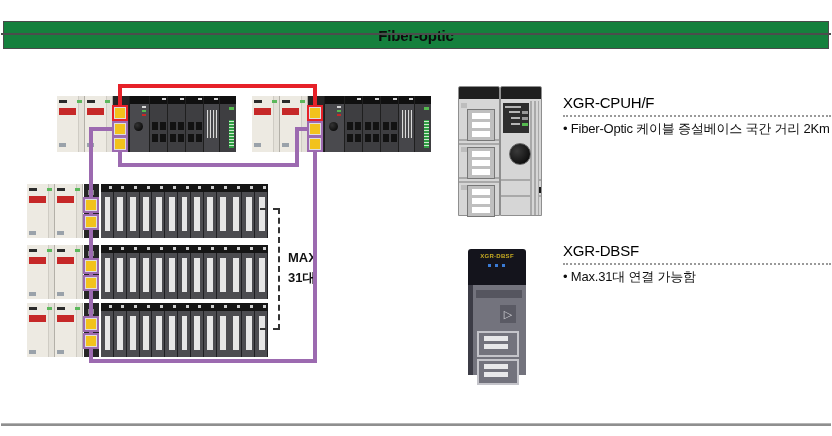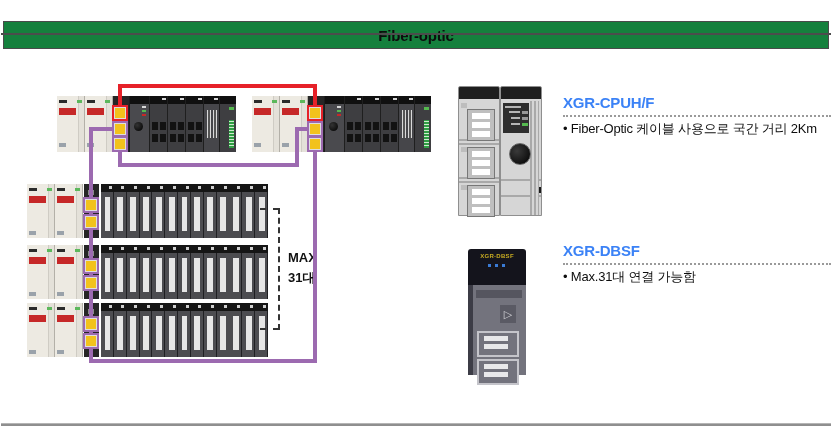--- a/index.html
+++ b/index.html
@@ -130,21 +130,21 @@
   .dbsf-bar{position:absolute;left:8px;top:5px;width:46px;height:8px;background:#55555f;}
   .dbsf-door{position:absolute;left:32px;top:20px;width:16px;height:18px;background:#5a5a64;
       text-align:center;line-height:18px;font-size:11px;color:#d6d6da;}
   .dbsf-conn{position:absolute;left:9px;width:38px;height:22px;border:2px solid #c4c4ca;
       background:linear-gradient(#e8e8ea,#e8e8ea) 5px 3px/24px 5px no-repeat,
                  linear-gradient(#e8e8ea,#e8e8ea) 5px 11px/24px 5px no-repeat,#73737d;}
   .dbsf-notch{position:absolute;left:40px;top:96px;width:8px;height:4px;background:#4a4a54;}
 
   
   .prod-text{position:absolute;left:563px;width:268px;}
-  .prod-title{font-size:15px;font-weight:bold;letter-spacing:-0.2px;color:#3b82f6;}
+  .prod-title{font-size:15px;font-weight:normal;letter-spacing:-0.2px;color:#000000;}
   .dotted{border-top:2px dotted #9a9a9a;margin:4px 0 3px 0;}
   .bullet{font-size:13px;line-height:18px;color:#0d0d0d;letter-spacing:-0.2px;}
   .bullet.indent{padding-left:9px;}
 </style>
 </head>
 <body>
 
 <div id="page">
 
   <div class="hdr">
@@ -243,21 +243,21 @@
     </div>
     <div class="cpu-right">
       <div class="led-panel"></div>
       <div class="mode-knob"></div>
     </div>
   </div>
 
   <div class="prod-text" style="top:94px;">
     <div class="prod-title">XGR-CPUH/F</div>
     <div class="dotted"></div>
-    <div class="bullet">• Fiber-Optic 케이블 사용으로 국간 거리 2Km</div>
+    <div class="bullet">• Fiber-Optic 케이블 증설베이스 국간 거리 2Km</div>
   </div>
 
   <div class="dbsf-photo">
     <div class="dbsf-top">
       <span class="lbl">XGR-DBSF</span>
       <i class="dbsf-leds"></i>
     </div>
     <div class="dbsf-body">
       <div class="dbsf-bar"></div>
       <div class="dbsf-door">▷</div>

